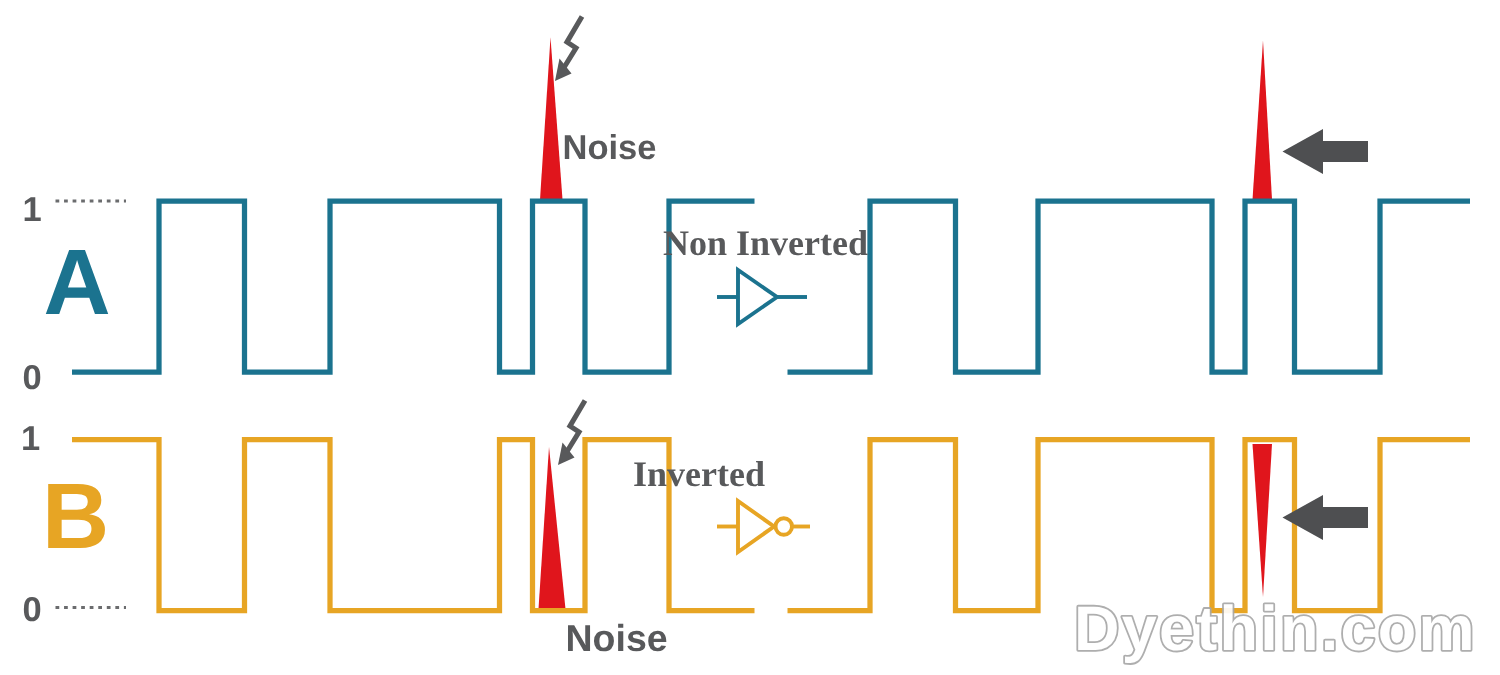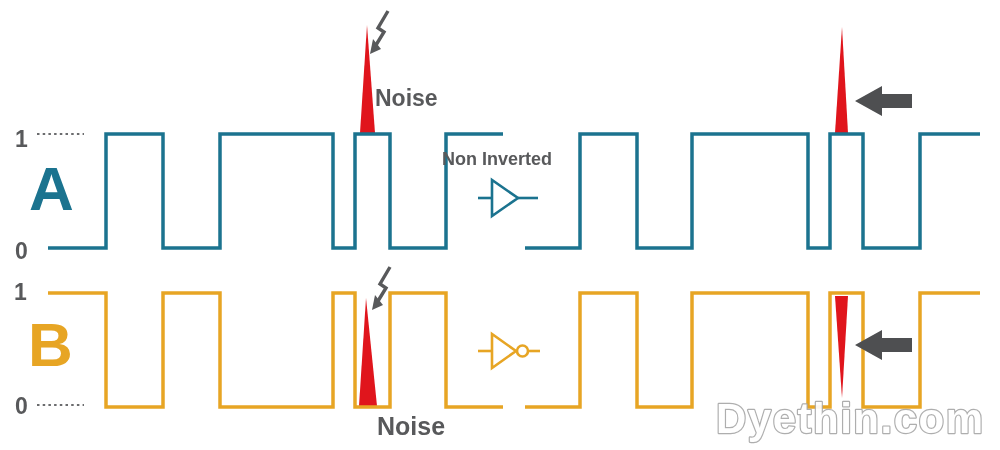--- a/index.html
+++ b/index.html
@@ -9,21 +9,21 @@
   .wave{fill:none;stroke-width:3.5;stroke-linejoin:miter;}
   .gate{fill:none;stroke-width:2.6;stroke-linejoin:miter;}
   .refline{stroke-width:2;stroke-dasharray:2.5 3.2;}
   .boltline{fill:none;stroke-width:3.4;stroke-linecap:butt;}
   .watermark{font-family:"Liberation Sans",sans-serif;font-weight:700;font-size:42px;
              letter-spacing:1.5px;paint-order:stroke;stroke-width:2.4;stroke-linejoin:round;opacity:.92;}
   .lbl{position:absolute;color:#58595b;font-weight:600;text-align:left;
        line-height:1.1;white-space:nowrap;}
   .lvl{font-size:23px;width:22px;}
   .ann{font-size:23px;}
-  .gatelbl{font-size:18px;}
+  .gatelbl{font-size:24px;font-family:Liberation Serif, serif;}
   .sig{position:absolute;font-weight:700;font-size:62px;line-height:1;}
 </style>
 </head>
 <body style="background: rgb(255, 255, 255);">
 
 <div id="stage">
 
   <svg width="1000" height="450" viewBox="0 0 1000 450">
 
     <line class="refline" stroke="#6b6c6e" x1="37" y1="134" x2="84" y2="134"></line>
@@ -72,14 +72,15 @@
 
   <div class="lbl lvl" style="left:15px;top:127px;">1</div>
   <div class="lbl lvl" style="left:15px;top:239px;">0</div>
   <div class="lbl lvl" style="left:14px;top:280px;">1</div>
   <div class="lbl lvl" style="left:15px;top:394px;">0</div>
 
   <div class="lbl ann" style="left:375px;top:86px;width:80px;">Noise</div>
   <div class="lbl ann" style="left:377px;top:413px;width:80px;font-size:25px;">Noise</div>
 
   <div class="lbl gatelbl" style="left:442px;top:150px;width:140px;">Non Inverted</div>
+  <div class="lbl gatelbl" style="left:422px;top:304px;width:140px;">Inverted</div>
 
 </div>
 
 </body></html>

